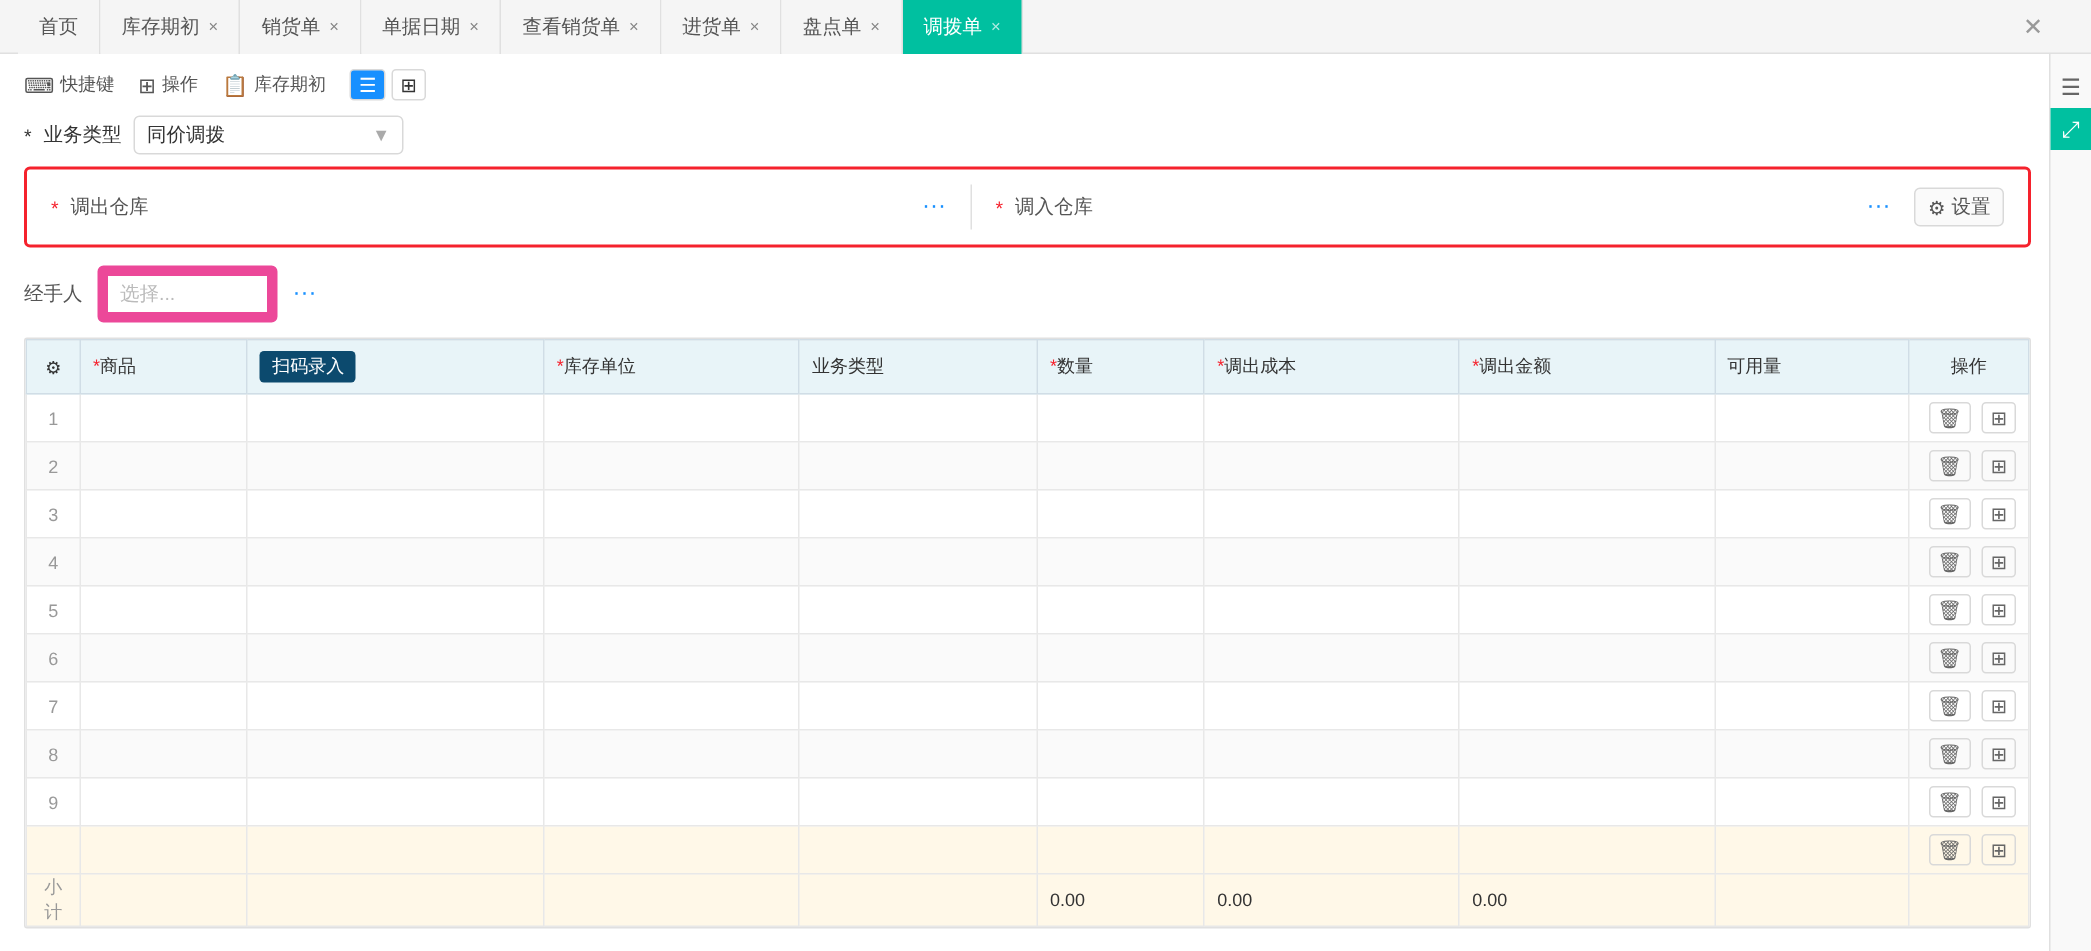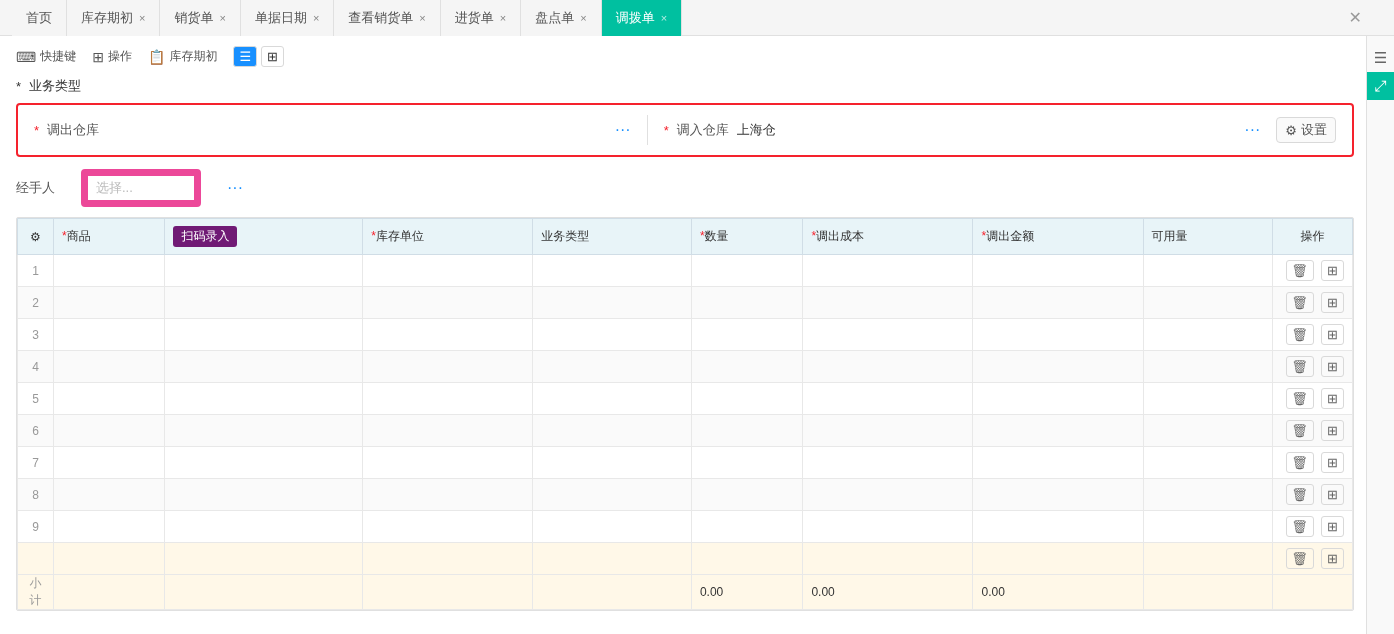--- a/index.html
+++ b/index.html
@@ -125,21 +125,21 @@
       background: #fff;
       justify-content: space-between;
     }
     .select-field .val { color: #333; }
     .select-field .arrow { color: #aaa; font-size: 12px; }
 
     .person-row {
       display: flex;
       align-items: center;
       margin-bottom: 10px;
-      gap: 26px;
+      gap: 10px;
     }
     .person-row label { color: #555; }
     .person-placeholder { color: #bbb; border: 7px solid #ec4899; border-radius: 4px; padding: 3px 8px; min-width: 120px; }
     .more-dots { color: #1890ff; cursor: pointer; font-size: 16px; }
 
     
     .table-container {
       border: 1px solid #e0e0e0;
       border-radius: 2px;
       overflow: auto;
@@ -168,21 +168,21 @@
     }
     tbody tr:nth-child(even) { background: #fafafa; }
     tbody tr.subtotal { background: #fff8e8; }
     tbody td {
       border: 1px solid #e8e8e8;
       padding: 0 8px;
       color: #333;
     }
     tbody td.row-num { text-align: center; color: #999; width: 36px; }
     .scan-btn {
-      background: #701a75;
+      background: #0c4a6e;
       color: #fff;
       border: none;
       border-radius: 3px;
       padding: 2px 8px;
       cursor: pointer;
       font-size: 12px;
       white-space: nowrap;
     }
     .op-btn {
       background: none;
@@ -307,33 +307,36 @@
       <div style="display:flex;gap:4px;">
         <div style="border:1px solid #d9d9d9;border-radius:3px;padding:2px 5px;cursor:pointer;background:#1890ff;color:#fff;">☰</div>
         <div style="border:1px solid #d9d9d9;border-radius:3px;padding:2px 5px;cursor:pointer;">⊞</div>
       </div>
     </div>
   </div>
 
   <div style="display:flex; align-items:center; margin-bottom:8px; gap:8px;">
     <span class="required">*</span>
     <label>业务类型</label>
+    <div class="select-field" style="width:180px;">
+      <span class="val">同价调拨</span>
+      <span class="arrow">▼</span>
+    </div>
   </div>
 
   <div class="config-section">
     <div class="config-group">
       <span class="required">*</span>
       <label>调出仓库</label>
       <span class="more-btn">···</span>
     </div>
     <div class="config-divider"></div>
     <div class="config-group">
       <span class="required">*</span>
       <label>调入仓库</label>
-      <span class="field-value">上海仓</span>
       <span class="more-btn">···</span>
     </div>
     <div style="margin-left:16px;">
       <div class="settings-btn">
         <span>⚙</span>
         <span>设置</span>
       </div>
     </div>
   </div>
 

